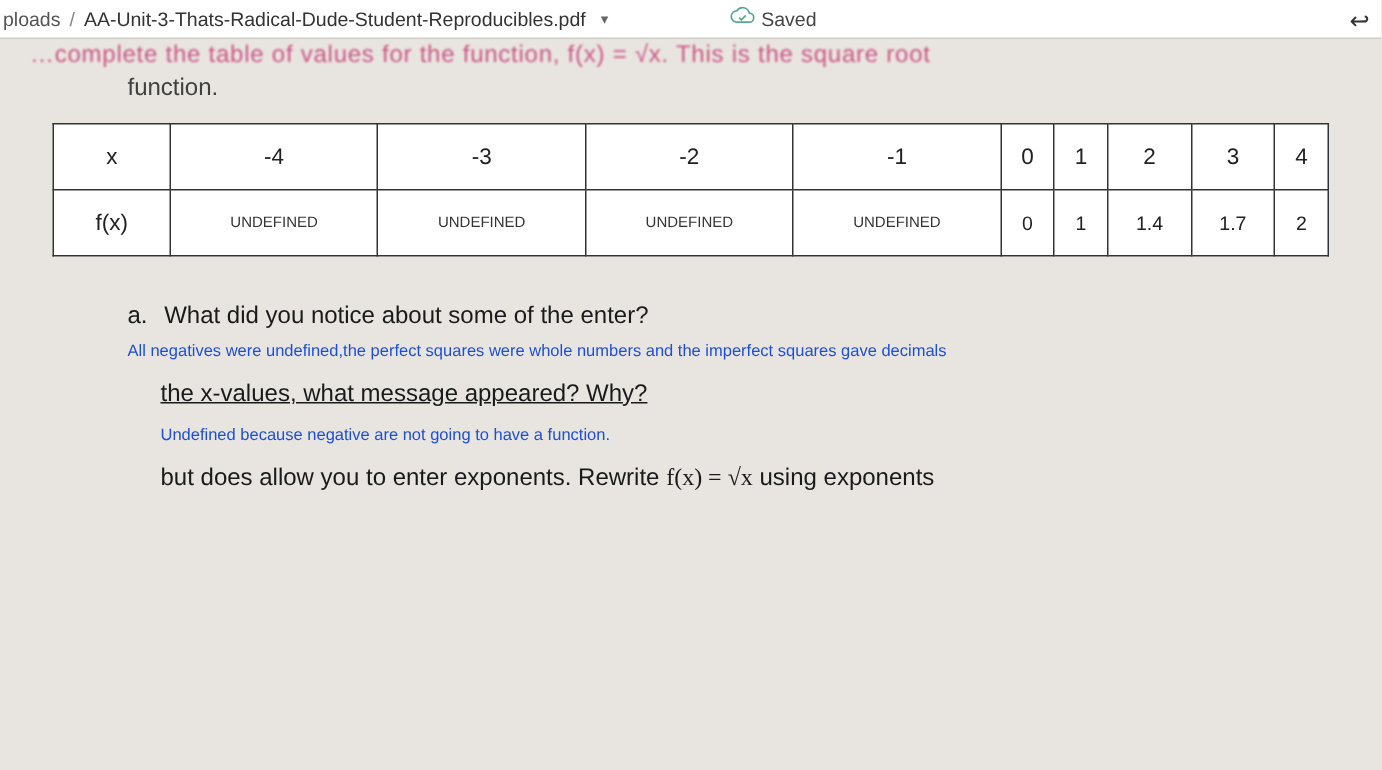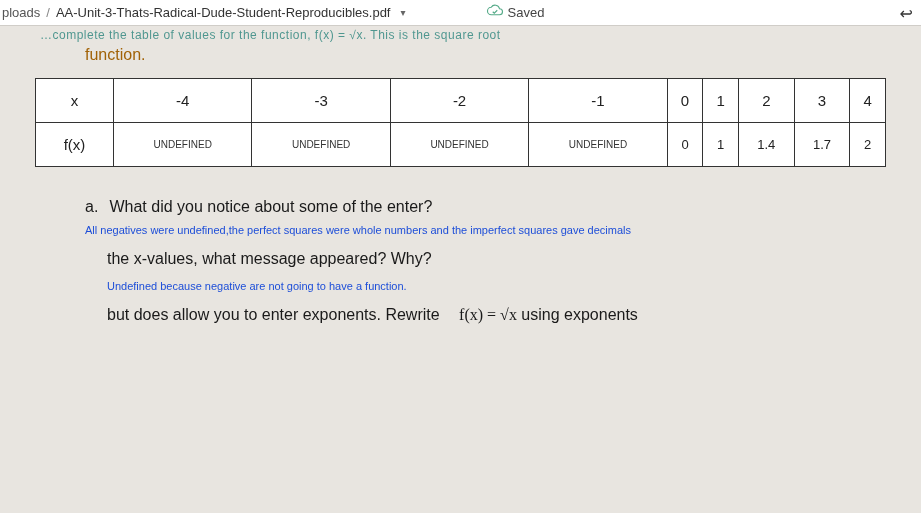--- a/index.html
+++ b/index.html
@@ -42,33 +42,33 @@
     .cloud-icon svg { width: 18px; height: 14px; }
     .saved-text { color: #444; font-size: 13px; }
     .back-icon {
       position: absolute;
       right: 8px;
       top: 4px;
       font-size: 16px;
       color: #333;
     }
     .obscured {
-      color: #0f766e;
-      font-size: 12px;
-      padding: 2px 40px;
+      color: #be185d;
+      font-size: 16px;
+      padding: 2px 20px;
       letter-spacing: 0.5px;
       filter: blur(0.6px);
       opacity: 0.7;
     }
     .content {
       padding: 0 35px;
     }
     .func-label {
       font-size: 16px;
-      color: #a16207;
+      color: #404040;
       margin: 2px 0 14px 50px;
     }
     table {
       border-collapse: collapse;
       width: 100%;
       background: #fff;
       margin-bottom: 28px;
     }
     td {
       border: 1.5px solid #333;
@@ -95,21 +95,20 @@
       font-size: 11px;
       margin: 2px 0 8px 0;
     }
     .answer-indent { margin-left: 22px; }
     .q-spacing { margin-top: 6px; }
     .qb { margin-top: 2px; }
     .math { font-style: italic; }
     .radical {
       font-family: serif;
       font-style: normal;
-      margin-left: 15px;
     }
   </style>
 </head>
 <body>
 
 <div class="topbar">
   <div class="breadcrumb">
     <span>ploads</span>
     <span class="breadcrumb-sep">/</span>
     <span class="doc-name">AA-Unit-3-Thats-Radical-Dude-Student-Reproducibles.pdf</span>
@@ -163,21 +162,21 @@
 
   <div class="question-block">
     <div>
       <span class="qletter">a.</span>
       <span>What did you notice about some of the enter?</span>
     </div>
     <div class="answer">All negatives were undefined,the perfect squares were whole numbers and the imperfect squares gave decimals</div>
   </div>
 
   <div class="question-block qb">
-    <div style="margin-left:22px;">the x-values, what message appeared?  Why?</div>
+    <div style="margin-left:22px;text-decoration:underline;">the x-values, what message appeared?  Why?</div>
     <div class="answer answer-indent q-spacing">Undefined because negative are not going to have a function.</div>
   </div>
 
   <div class="question-block q-spacing">
     <div style="margin-left:22px;">
       <span>but does allow you to enter exponents. Rewrite </span><span class="math"><span class="radical">f(x) = √x</span></span><span> using exponents</span>
     </div>
   </div>
 </div>
 

